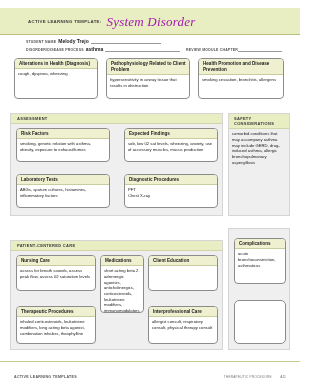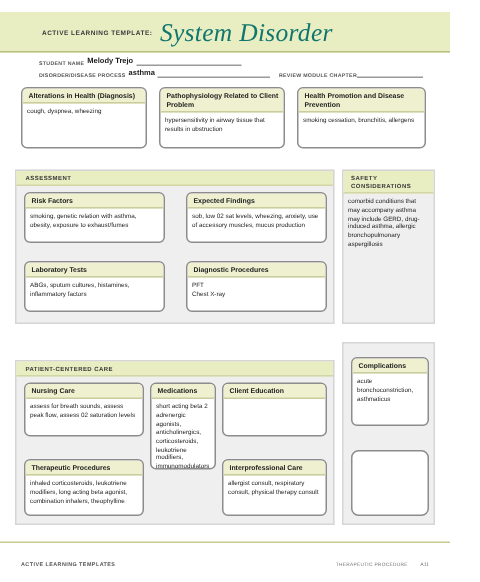--- a/index.html
+++ b/index.html
@@ -21,21 +21,21 @@
   .banner-inner{
     position:absolute;left:28px;top:0;height:26px;
     display:flex;align-items:center;gap:5px;
   }
   .alt-label{
     font-size:4.3px;letter-spacing:.35px;font-weight:bold;color:#3a3a3a;
     text-transform:uppercase;
   }
   .banner-title{
     font-family:"Liberation Serif", serif;
-    font-style:italic;font-size:17px;color:#0f766e;letter-spacing:.2px;
+    font-style:italic;font-size:13px;color:#a21caf;letter-spacing:.2px;
     line-height:1;
   }
 
   
   .meta{position:absolute;left:26px;top:36px;width:256px;}
   .meta-row{display:flex;align-items:flex-end;height:8px;}
   .meta-lbl{
     font-size:3.5px;letter-spacing:.2px;color:#555;font-weight:bold;
     text-transform:uppercase;white-space:nowrap;padding-bottom:.5px;
   }

